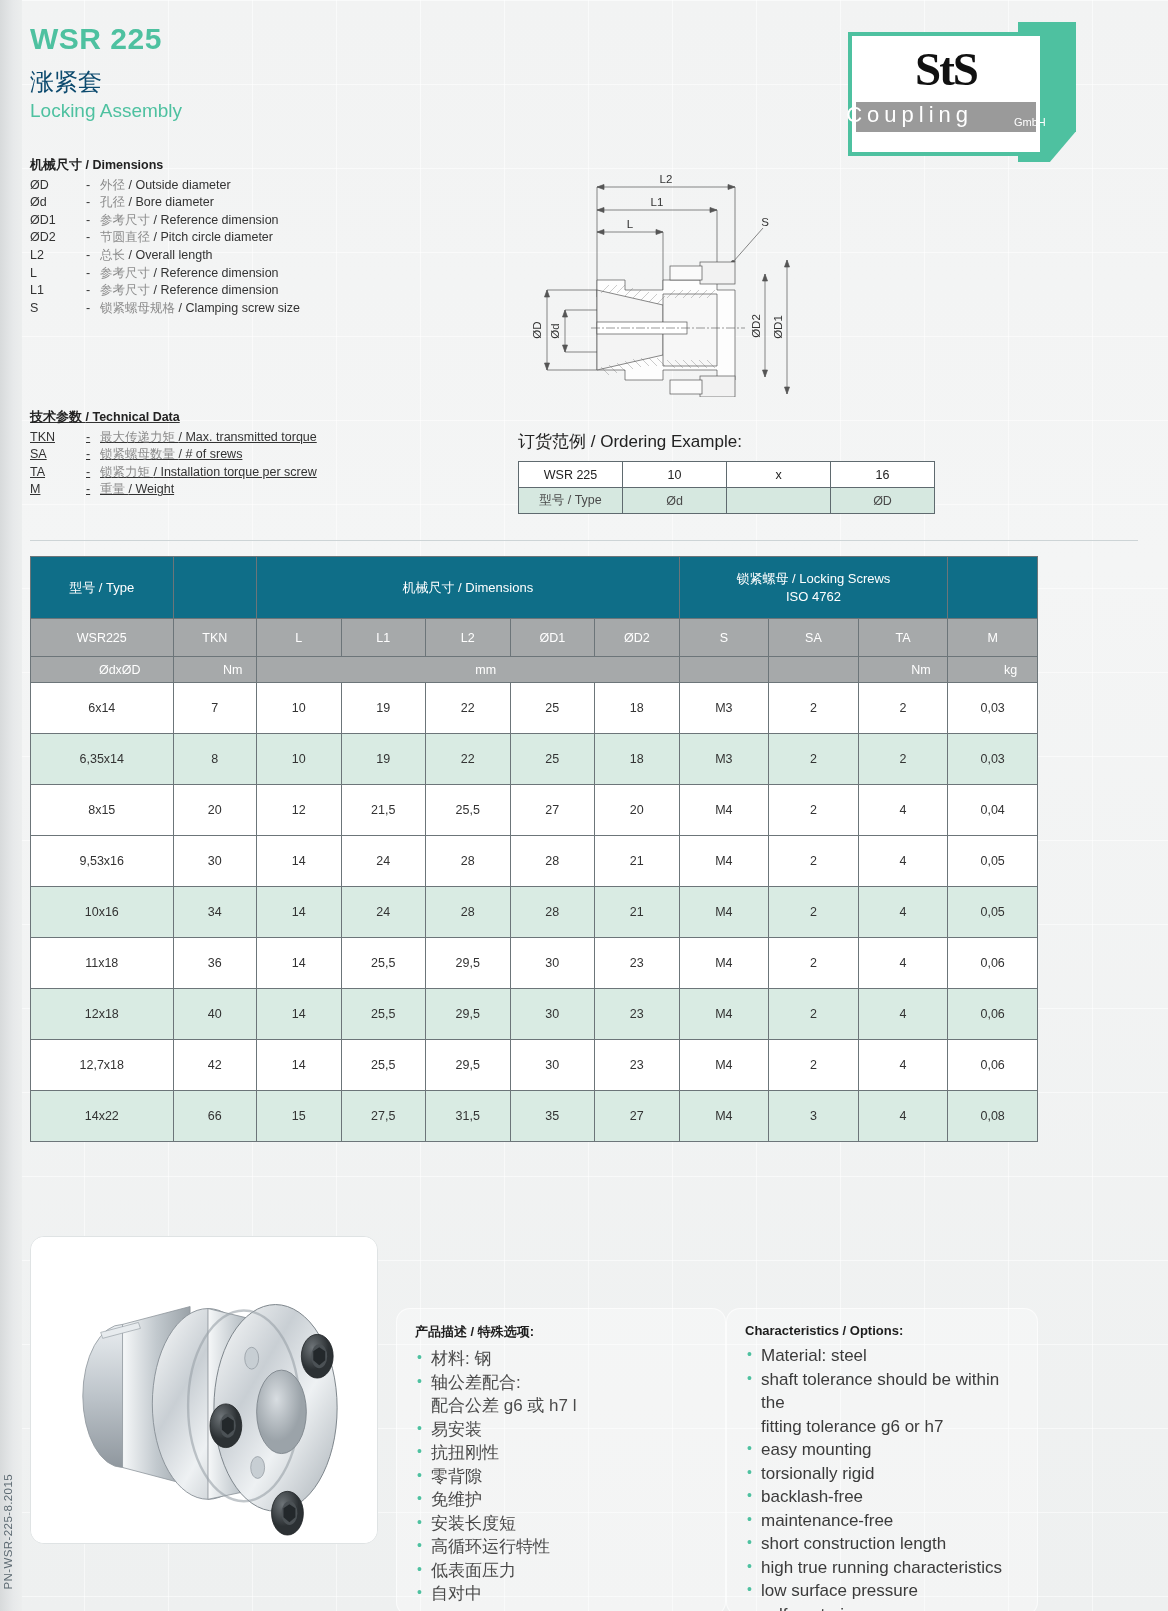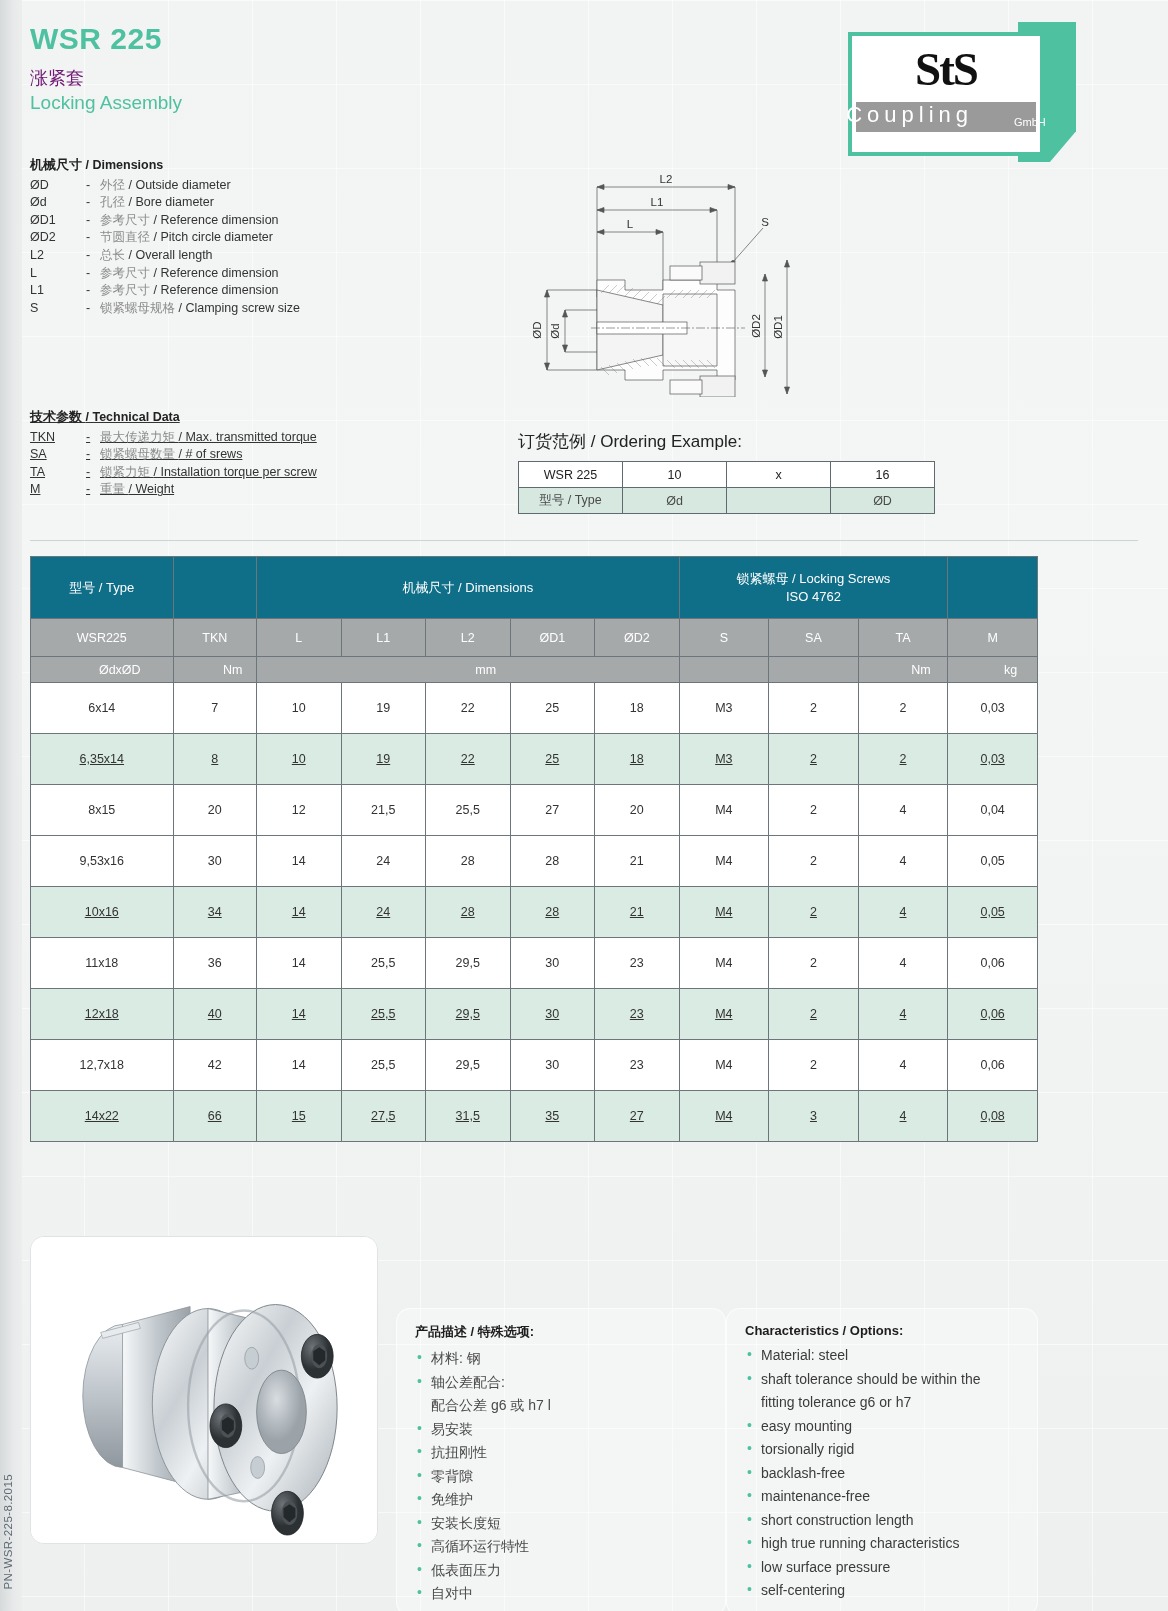--- a/index.html
+++ b/index.html
@@ -41,21 +41,21 @@
     color:#5d6a72;
     letter-spacing:.4px;
     white-space:nowrap;
   }
 
   
   .header { position:absolute; left:30px; top:22px; }
   .title {
     font-size:30px; font-weight:bold; color:#4ec1a0; letter-spacing:.5px;
   }
-  .subtitle-cn { font-size:18px; color:#701a75; margin-top:10px; font-weight:400;}
+  .subtitle-cn { font-size:24px; color:#0c4a6e; margin-top:10px; font-weight:400;}
   .subtitle-en { font-size:19px; color:#4ec1a0; margin-top:2px;}
 
   
   .logo-wrap{
     position:absolute; right:100px; top:26px;
     width:220px; height:136px;
   }
   .logo-accent{
     position:absolute; right:-8px; top:-4px; width:58px; height:140px;
     background:#4ec1a0;
@@ -127,21 +127,21 @@
     background:#0f6e88; color:#ffffff; font-weight:normal;
     height:62px; font-size:13px; line-height:18px;
   }
   table.main thead tr.sym th{
     background:#a6a9aa; color:#ffffff; font-weight:normal; height:38px;
   }
   table.main thead tr.unit th{
     background:#a6a9aa; color:#ffffff; font-weight:normal; height:26px;padding-left:36px;
   }
   table.main tbody td{ height:51px; background:#ffffff; }
-  table.main tbody tr.alt td{ background:#d9ebe3;text-decoration:underline; }
+  table.main tbody tr.alt td{ background:#d9ebe3; }
   .col-type{ width:140px;} .col-tkn{width:82px;} .col-dim{width:83px;}
   .col-s{width:88px;} .col-sa{width:88px;} .col-ta{width:88px;} .col-m{width:88px;}
 
   
   .photo-card{
     position:absolute; left:30px; top:1236px; width:348px; height:308px;
     background:#fff; border:1px solid #dfe3e4; border-radius:14px;
     overflow:hidden;
   }
   .photo-card svg{ width:100%; height:100%; }
@@ -151,21 +151,21 @@
     background:rgba(255,255,255,0.30);
     border:1px solid rgba(255,255,255,0.65);
     border-radius:14px;
     padding:14px 18px;
   }
   .info-card.cn { left:396px; width:330px; }
   .info-card.en { left:726px; width:312px; }
   .info-card h5{ font-size:13px; color:#1d1d1d; margin-bottom:6px;}
   .info-card ul{ list-style:none; }
   .info-card li{
-    font-size:14px; line-height:23.5px; color:#3b3b3b;
+    font-size:17px; line-height:23.5px; color:#3b3b3b;
     padding-left:16px; position:relative;
   }
   .info-card li.bulleted::before{
     content:"•"; position:absolute; left:2px; top:-1px; color:#4ec1a0; font-size:14px;
   }
   .info-card.cn li{ color:#4a4a4a; }
 </style>
 </head>
 <body>
 

